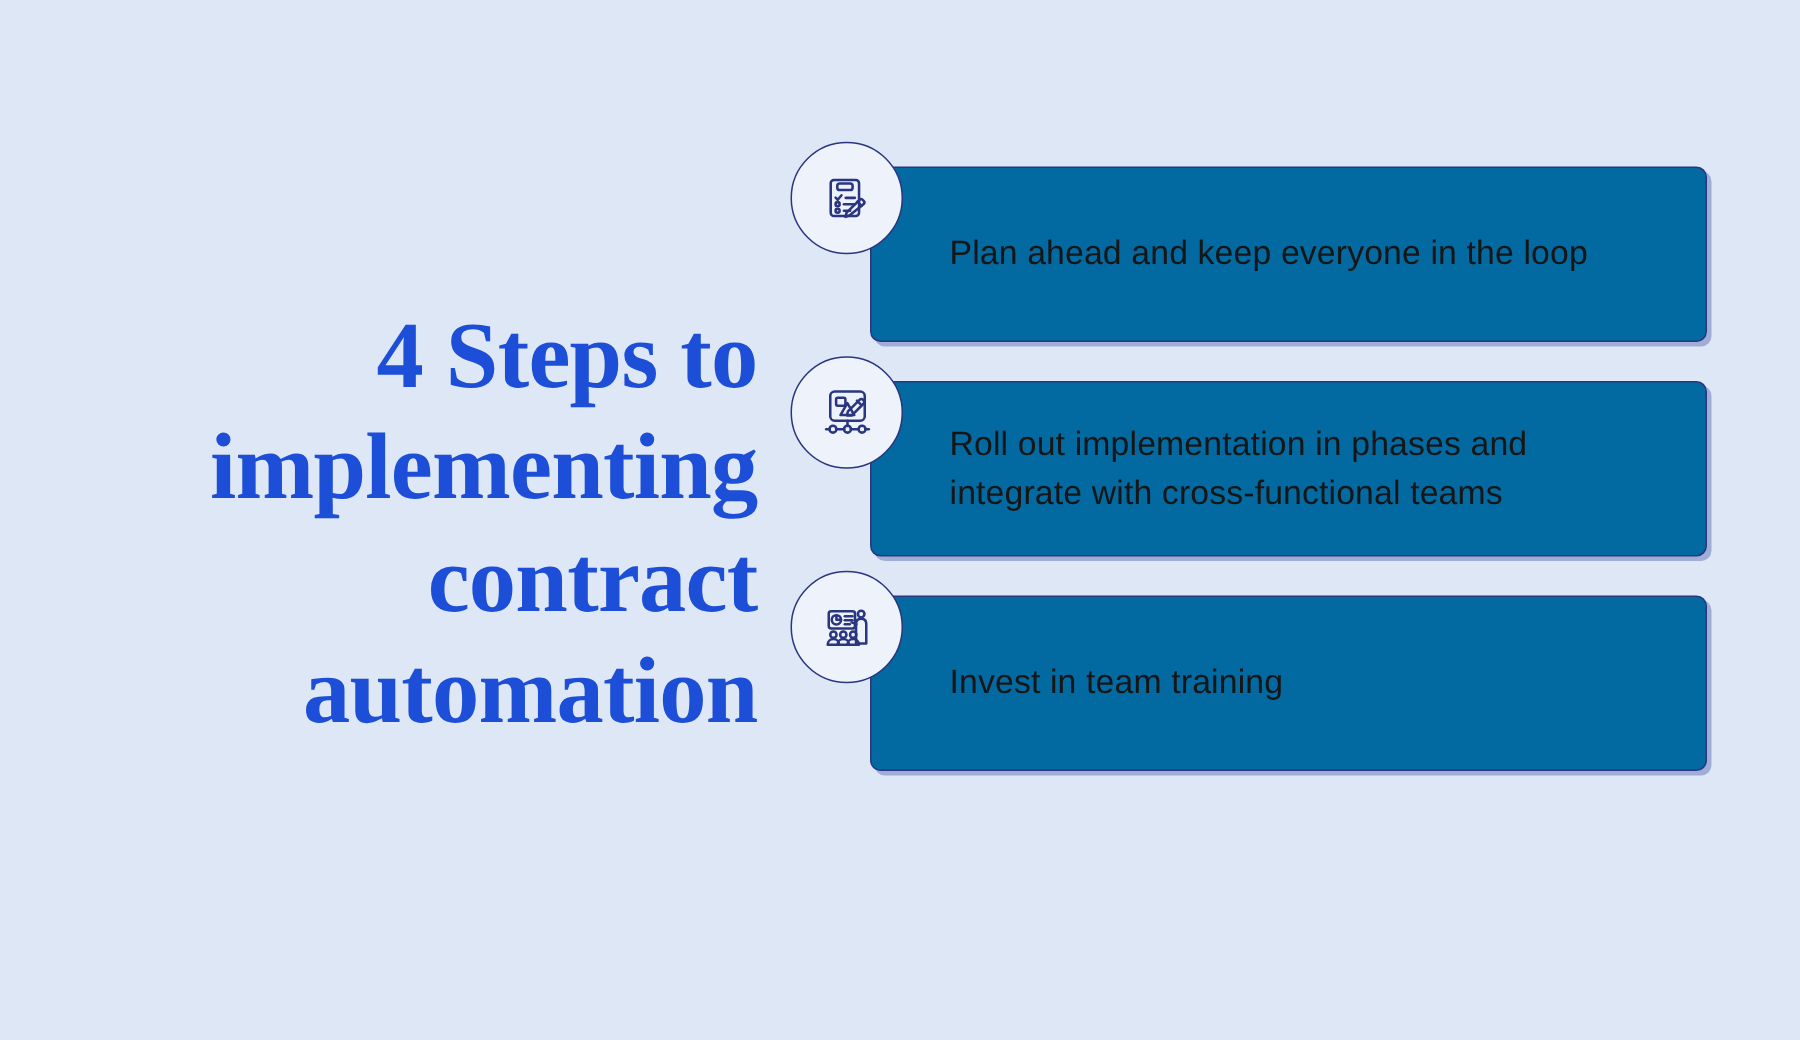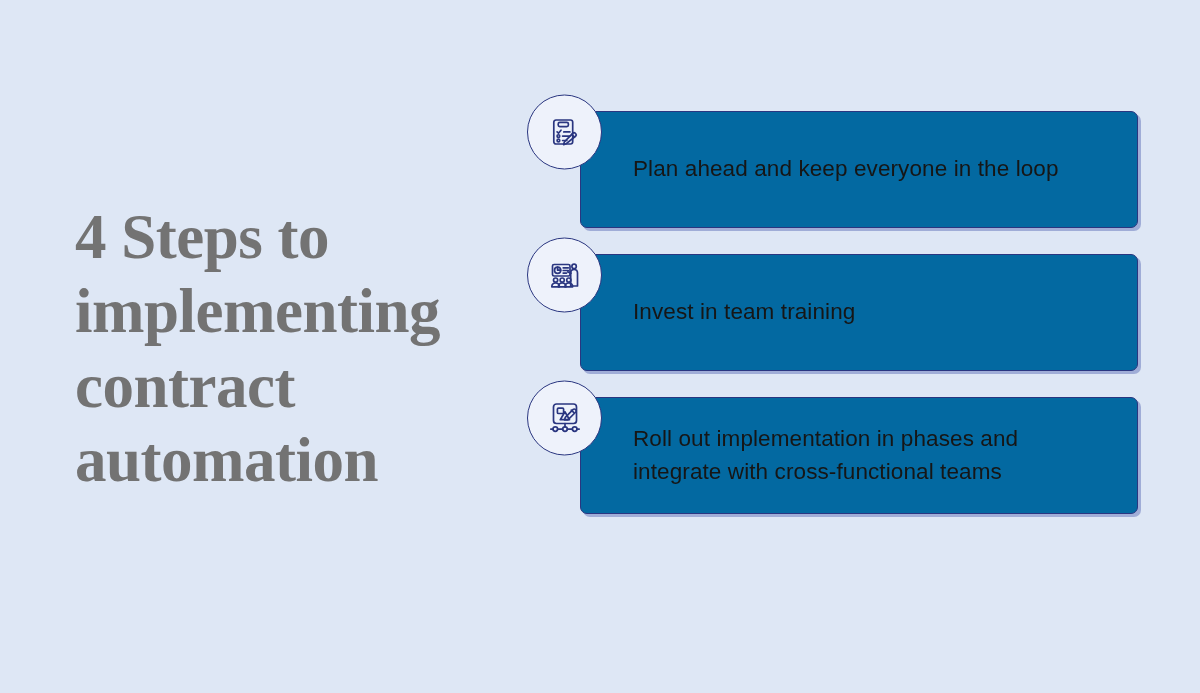--- a/index.html
+++ b/index.html
@@ -31,22 +31,23 @@
     top: 200px;
     width: 430px;
   }
 
   .headline {
     font-family: "Liberation Serif", "DejaVu Serif", serif;
     font-weight: 700;
     font-size: 63px;
     line-height: 1.18;
     letter-spacing: -0.5px;
-    color: #737373;
+    color: #1d4ed8;
     white-space: pre-line;
+    text-align: right;
   }
 
   
   .steps {
     position: absolute;
     left: 527px;
     top: 73px;
     width: 600px;
   }
 
@@ -147,51 +148,20 @@
           <path class="ico" d="M18.6 30 h4.2"></path>
 
           <path class="ico" d="M22.3 33.2 l-2.7 0.9 l0.8 -2.8 l8.6 -8.6 a1.5 1.5 0 0 1 2.1 0 l0.7 0.7 a1.5 1.5 0 0 1 0 2.1 z"></path>
           <path class="ico" d="M27.6 23.9 l2.8 2.8"></path>
         </svg>
       </div>
     </div>
 
     <div class="step-row">
       <div class="step-card">
-        <div class="step-text">Invest in team training</div>
-      </div>
-      <div class="icon-badge">
-        <svg viewBox="0 0 42 42" aria-hidden="true">
-
-          <rect class="ico" x="8.5" y="11" width="17.5" height="11.5" rx="1.6"></rect>
-
-          <circle class="ico" cx="13.6" cy="16.7" r="3.1"></circle>
-          <path class="ico" d="M13.6 13.6 v3.1 h3.1"></path>
-
-          <path class="ico" d="M19.2 14.3 h5.1"></path>
-          <path class="ico" d="M19.2 17 h5.1"></path>
-          <path class="ico" d="M19.2 19.6 h3.3"></path>
-
-          <circle class="ico" cx="30.1" cy="12.9" r="2.2"></circle>
-
-          <path class="ico" d="M30.1 16 c-2.3 0 -3.4 1.5 -3.4 3.4 v13.1 h6.8 v-13.1 c0 -1.9 -1.1 -3.4 -3.4 -3.4 z"></path>
-          <path class="ico" d="M27 19.6 l-3.3 -1.2"></path>
-
-          <circle class="ico" cx="11.6" cy="26.6" r="2.1"></circle>
-          <path class="ico" d="M7.8 33.3 c0 -2.3 1.7 -3.8 3.8 -3.8 c2.1 0 3.8 1.5 3.8 3.8 z"></path>
-          <circle class="ico" cx="18.2" cy="26.6" r="2.1"></circle>
-          <path class="ico" d="M14.4 33.3 c0 -2.3 1.7 -3.8 3.8 -3.8 c2.1 0 3.8 1.5 3.8 3.8 z"></path>
-          <circle class="ico" cx="24.8" cy="26.6" r="2.1"></circle>
-          <path class="ico" d="M21 33.3 c0 -2.3 1.7 -3.8 3.8 -3.8 c2.1 0 3.8 1.5 3.8 3.8 z"></path>
-        </svg>
-      </div>
-    </div>
-
-    <div class="step-row">
-      <div class="step-card">
         <div class="step-text">Roll out implementation in phases and integrate with cross-functional teams</div>
       </div>
       <div class="icon-badge">
         <svg viewBox="0 0 42 42" aria-hidden="true">
 
           <rect class="ico" x="9.5" y="7.5" width="23" height="19.5" rx="3"></rect>
 
           <rect class="ico" x="13.4" y="11.6" width="6.2" height="5.4" rx="1.1"></rect>
 
           <path class="ico" d="M20.9 15.3 l4.6 7.9 h-9.2 z"></path>
@@ -205,15 +175,46 @@
           <circle class="ico" cx="21" cy="32.6" r="2.3"></circle>
           <circle class="ico" cx="30.7" cy="32.6" r="2.3"></circle>
           <path class="ico" d="M13.6 32.6 h5.1"></path>
           <path class="ico" d="M23.3 32.6 h5.1"></path>
           <path class="ico" d="M9 32.6 h-2.2"></path>
           <path class="ico" d="M33 32.6 h2.2"></path>
         </svg>
       </div>
     </div>
 
+    <div class="step-row">
+      <div class="step-card">
+        <div class="step-text">Invest in team training</div>
+      </div>
+      <div class="icon-badge">
+        <svg viewBox="0 0 42 42" aria-hidden="true">
+
+          <rect class="ico" x="8.5" y="11" width="17.5" height="11.5" rx="1.6"></rect>
+
+          <circle class="ico" cx="13.6" cy="16.7" r="3.1"></circle>
+          <path class="ico" d="M13.6 13.6 v3.1 h3.1"></path>
+
+          <path class="ico" d="M19.2 14.3 h5.1"></path>
+          <path class="ico" d="M19.2 17 h5.1"></path>
+          <path class="ico" d="M19.2 19.6 h3.3"></path>
+
+          <circle class="ico" cx="30.1" cy="12.9" r="2.2"></circle>
+
+          <path class="ico" d="M30.1 16 c-2.3 0 -3.4 1.5 -3.4 3.4 v13.1 h6.8 v-13.1 c0 -1.9 -1.1 -3.4 -3.4 -3.4 z"></path>
+          <path class="ico" d="M27 19.6 l-3.3 -1.2"></path>
+
+          <circle class="ico" cx="11.6" cy="26.6" r="2.1"></circle>
+          <path class="ico" d="M7.8 33.3 c0 -2.3 1.7 -3.8 3.8 -3.8 c2.1 0 3.8 1.5 3.8 3.8 z"></path>
+          <circle class="ico" cx="18.2" cy="26.6" r="2.1"></circle>
+          <path class="ico" d="M14.4 33.3 c0 -2.3 1.7 -3.8 3.8 -3.8 c2.1 0 3.8 1.5 3.8 3.8 z"></path>
+          <circle class="ico" cx="24.8" cy="26.6" r="2.1"></circle>
+          <path class="ico" d="M21 33.3 c0 -2.3 1.7 -3.8 3.8 -3.8 c2.1 0 3.8 1.5 3.8 3.8 z"></path>
+        </svg>
+      </div>
+    </div>
+
 
   </div>
 </div>
 
 </body></html>

